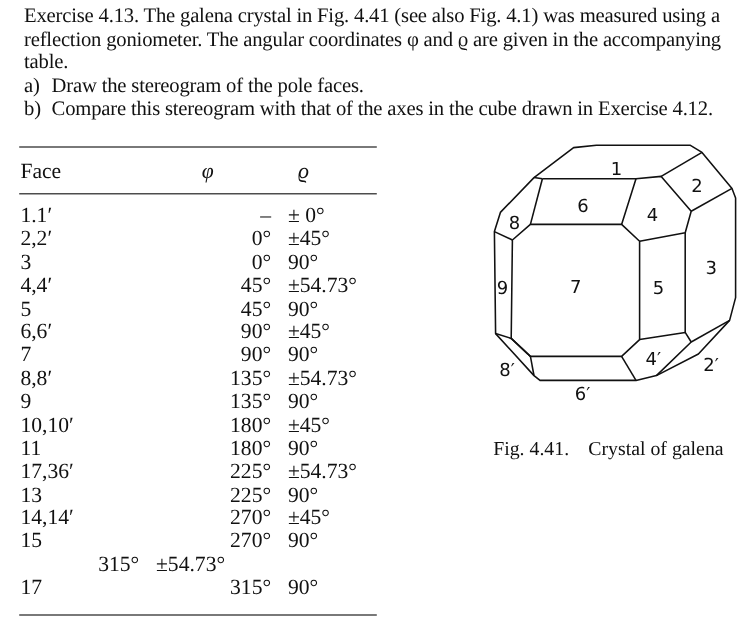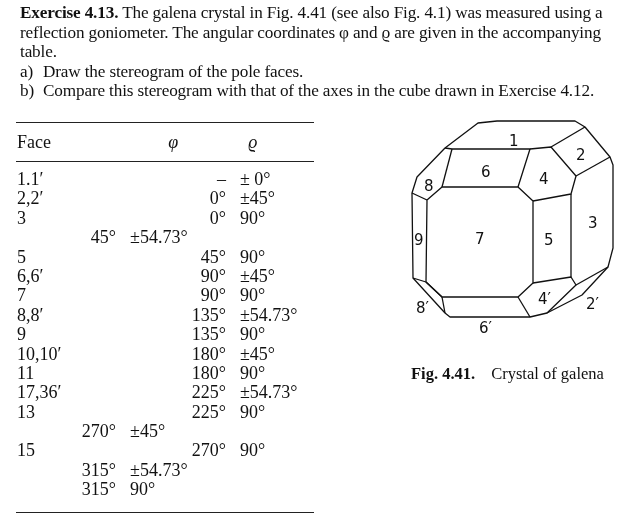--- a/index.html
+++ b/index.html
@@ -1,21 +1,21 @@
 <!DOCTYPE html>
 <html><head>
 <meta charset="utf-8">
 <style>
   html, body { margin: 0; padding: 0; background: #ffffff; }
   body { width: 628px; height: 520px; position: relative; overflow: hidden;
          font-family: "Liberation Serif", "DejaVu Serif", serif; color: #111; }
   .intro { position: absolute; left: 20px; top: 3px; width: 600px;
            font-size: 17.2px; line-height: 19.6px; letter-spacing: -0.15px; }
   .intro p { margin: 0; }
-  .bold { font-weight: bold; }
+  .bold { font-weight: normal; }
   .list-item { display: flex; }
   .list-item .marker { width: 23px; flex: none; }
   .table-wrap { position: absolute; left: 16px; top: 122px; width: 298px; }
   .rule { border-top: 1.6px solid #222; }
   .thead { display: flex; height: 38px; align-items: center; font-size: 18px; }
   .rows { padding-top: 8px; padding-bottom: 12px; }
   .row { display: flex; height: 19.4px; line-height: 19.4px; font-size: 18px; }
   .c-face { width: 120px; padding-left: 1px; }
   .c-phi { width: 100px; text-align: right; padding-right: 0; }
   .c-rho { width: 78px; padding-left: 14px; }
@@ -61,20 +61,21 @@
         <span class="c-face">2,2′</span>
         <span class="c-phi">0°</span>
         <span class="c-rho">±45°</span>
       </div>
       <div class="row">
         <span class="c-face">3</span>
         <span class="c-phi">0°</span>
         <span class="c-rho">90°</span>
       </div>
       <div class="row">
+        <span class="c-face">4,4′</span>
         <span class="c-phi">45°</span>
         <span class="c-rho">±54.73°</span>
       </div>
       <div class="row">
         <span class="c-face">5</span>
         <span class="c-phi">45°</span>
         <span class="c-rho">90°</span>
       </div>
       <div class="row">
         <span class="c-face">6,6′</span>
@@ -110,33 +111,35 @@
         <span class="c-face">17,36′</span>
         <span class="c-phi">225°</span>
         <span class="c-rho">±54.73°</span>
       </div>
       <div class="row">
         <span class="c-face">13</span>
         <span class="c-phi">225°</span>
         <span class="c-rho">90°</span>
       </div>
       <div class="row">
+        <span class="c-face">14,14′</span>
         <span class="c-phi">270°</span>
         <span class="c-rho">±45°</span>
       </div>
       <div class="row">
         <span class="c-face">15</span>
         <span class="c-phi">270°</span>
         <span class="c-rho">90°</span>
       </div>
       <div class="row">
         <span class="c-phi">315°</span>
         <span class="c-rho">±54.73°</span>
       </div>
       <div class="row">
+        <span class="c-face">17</span>
         <span class="c-phi">315°</span>
         <span class="c-rho">90°</span>
       </div>
     </div>
   <div class="rule"></div>
 </div>
 
 <div class="figure">
   <svg width="628" height="520" viewBox="0 0 628 520">
     <g fill="none" stroke="#111" stroke-width="1.3" stroke-linejoin="round">

